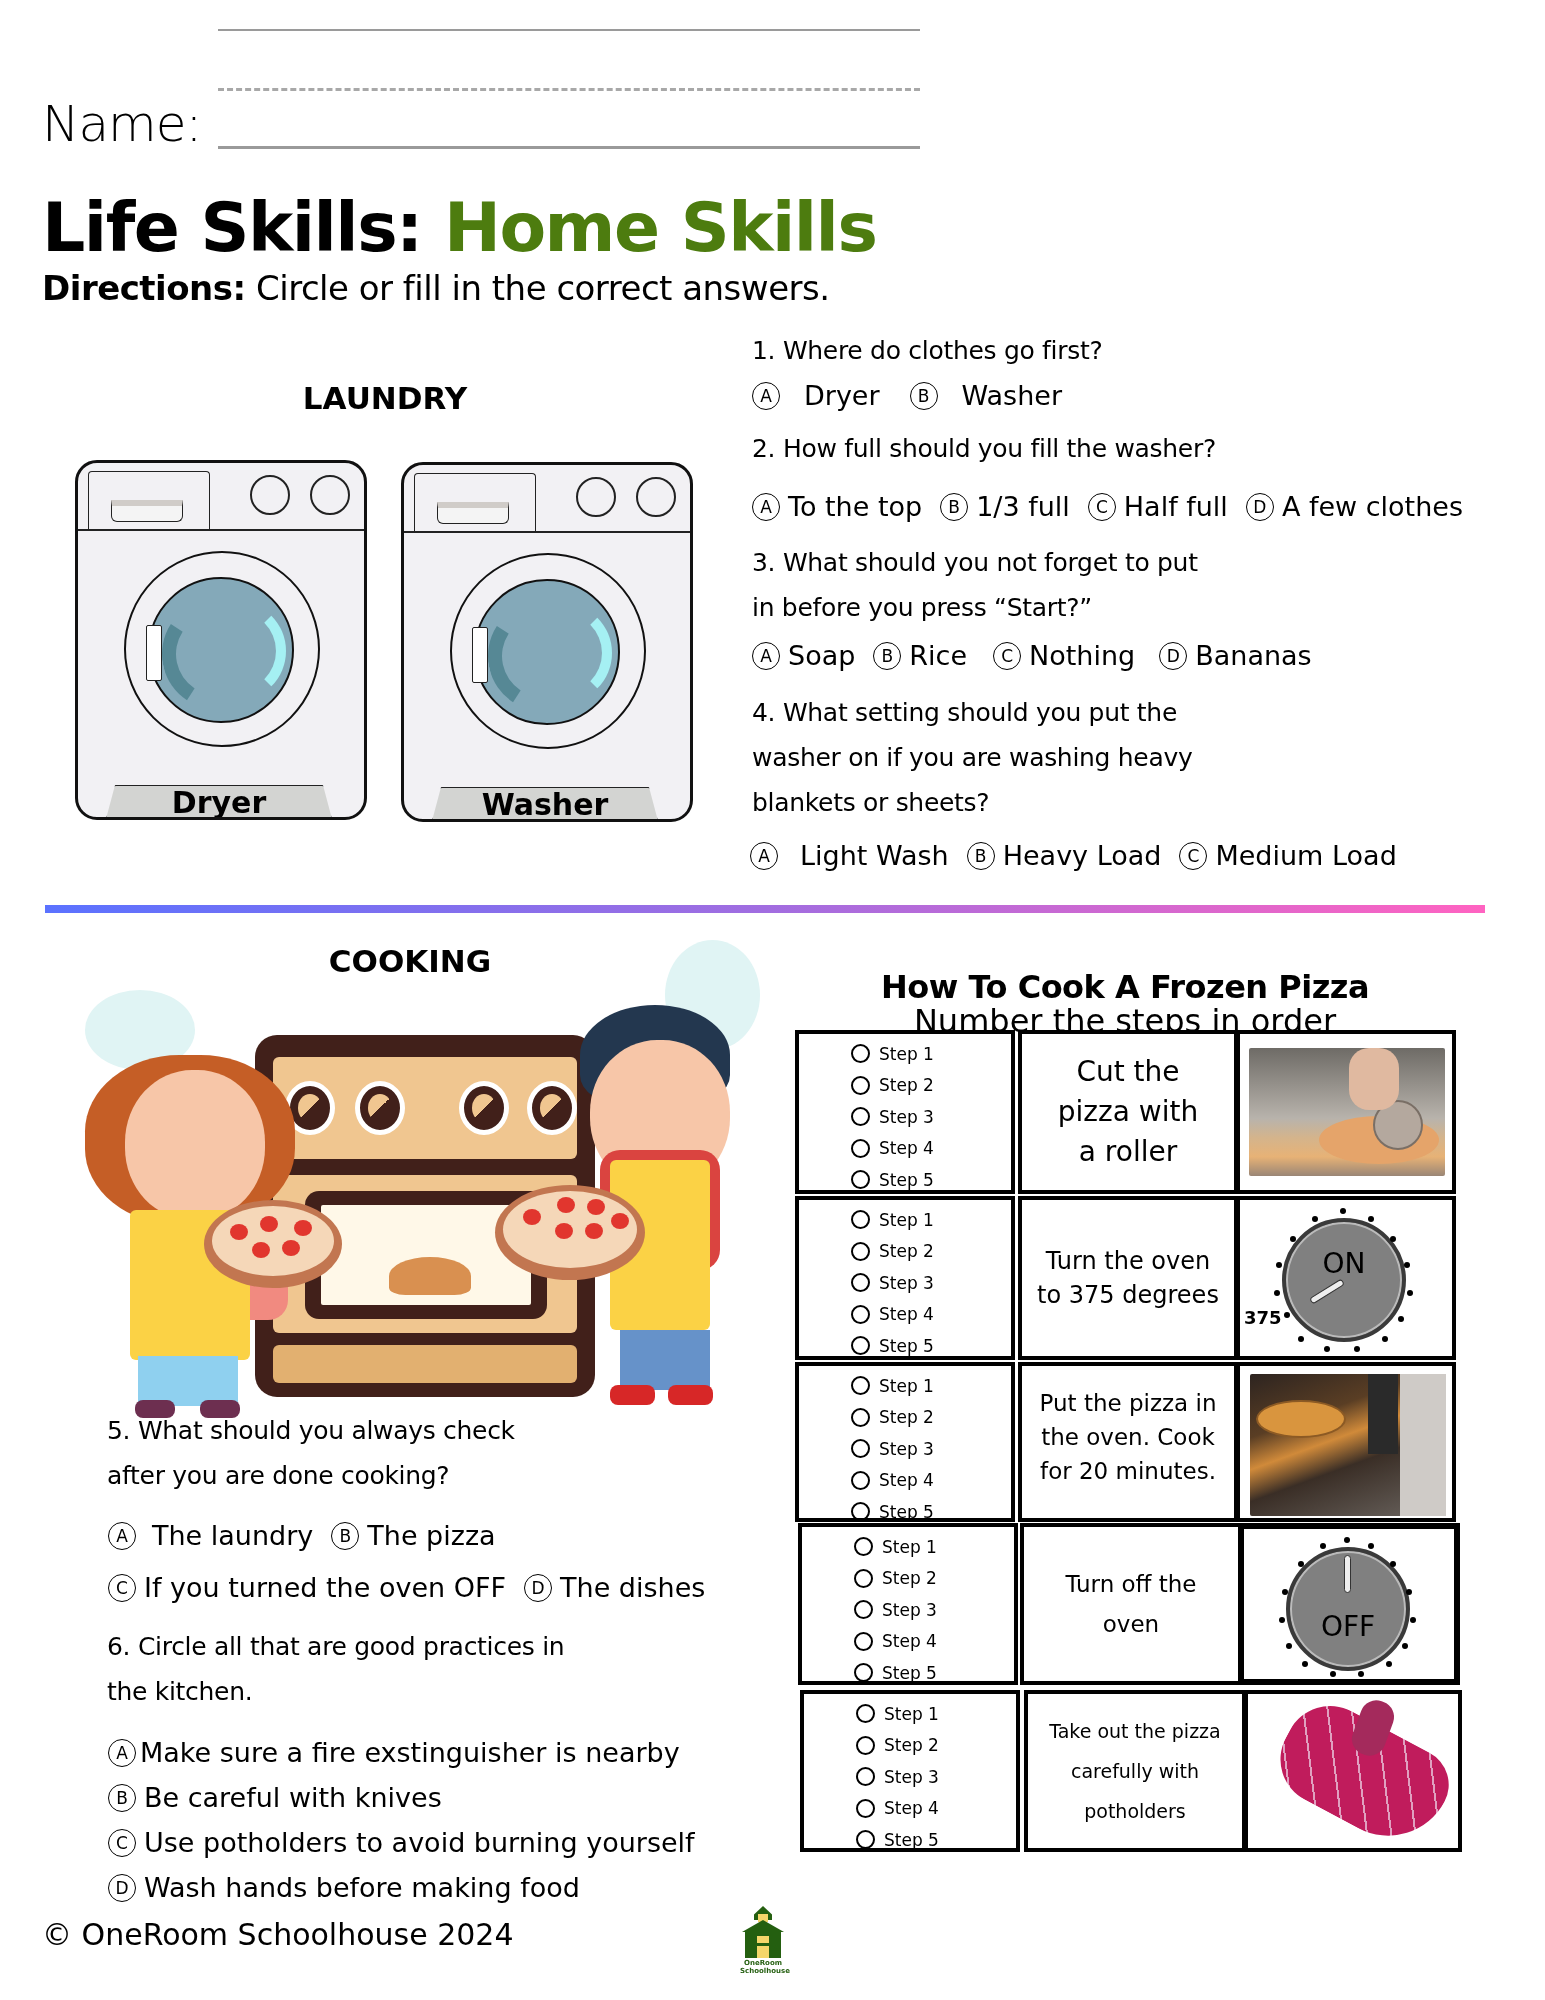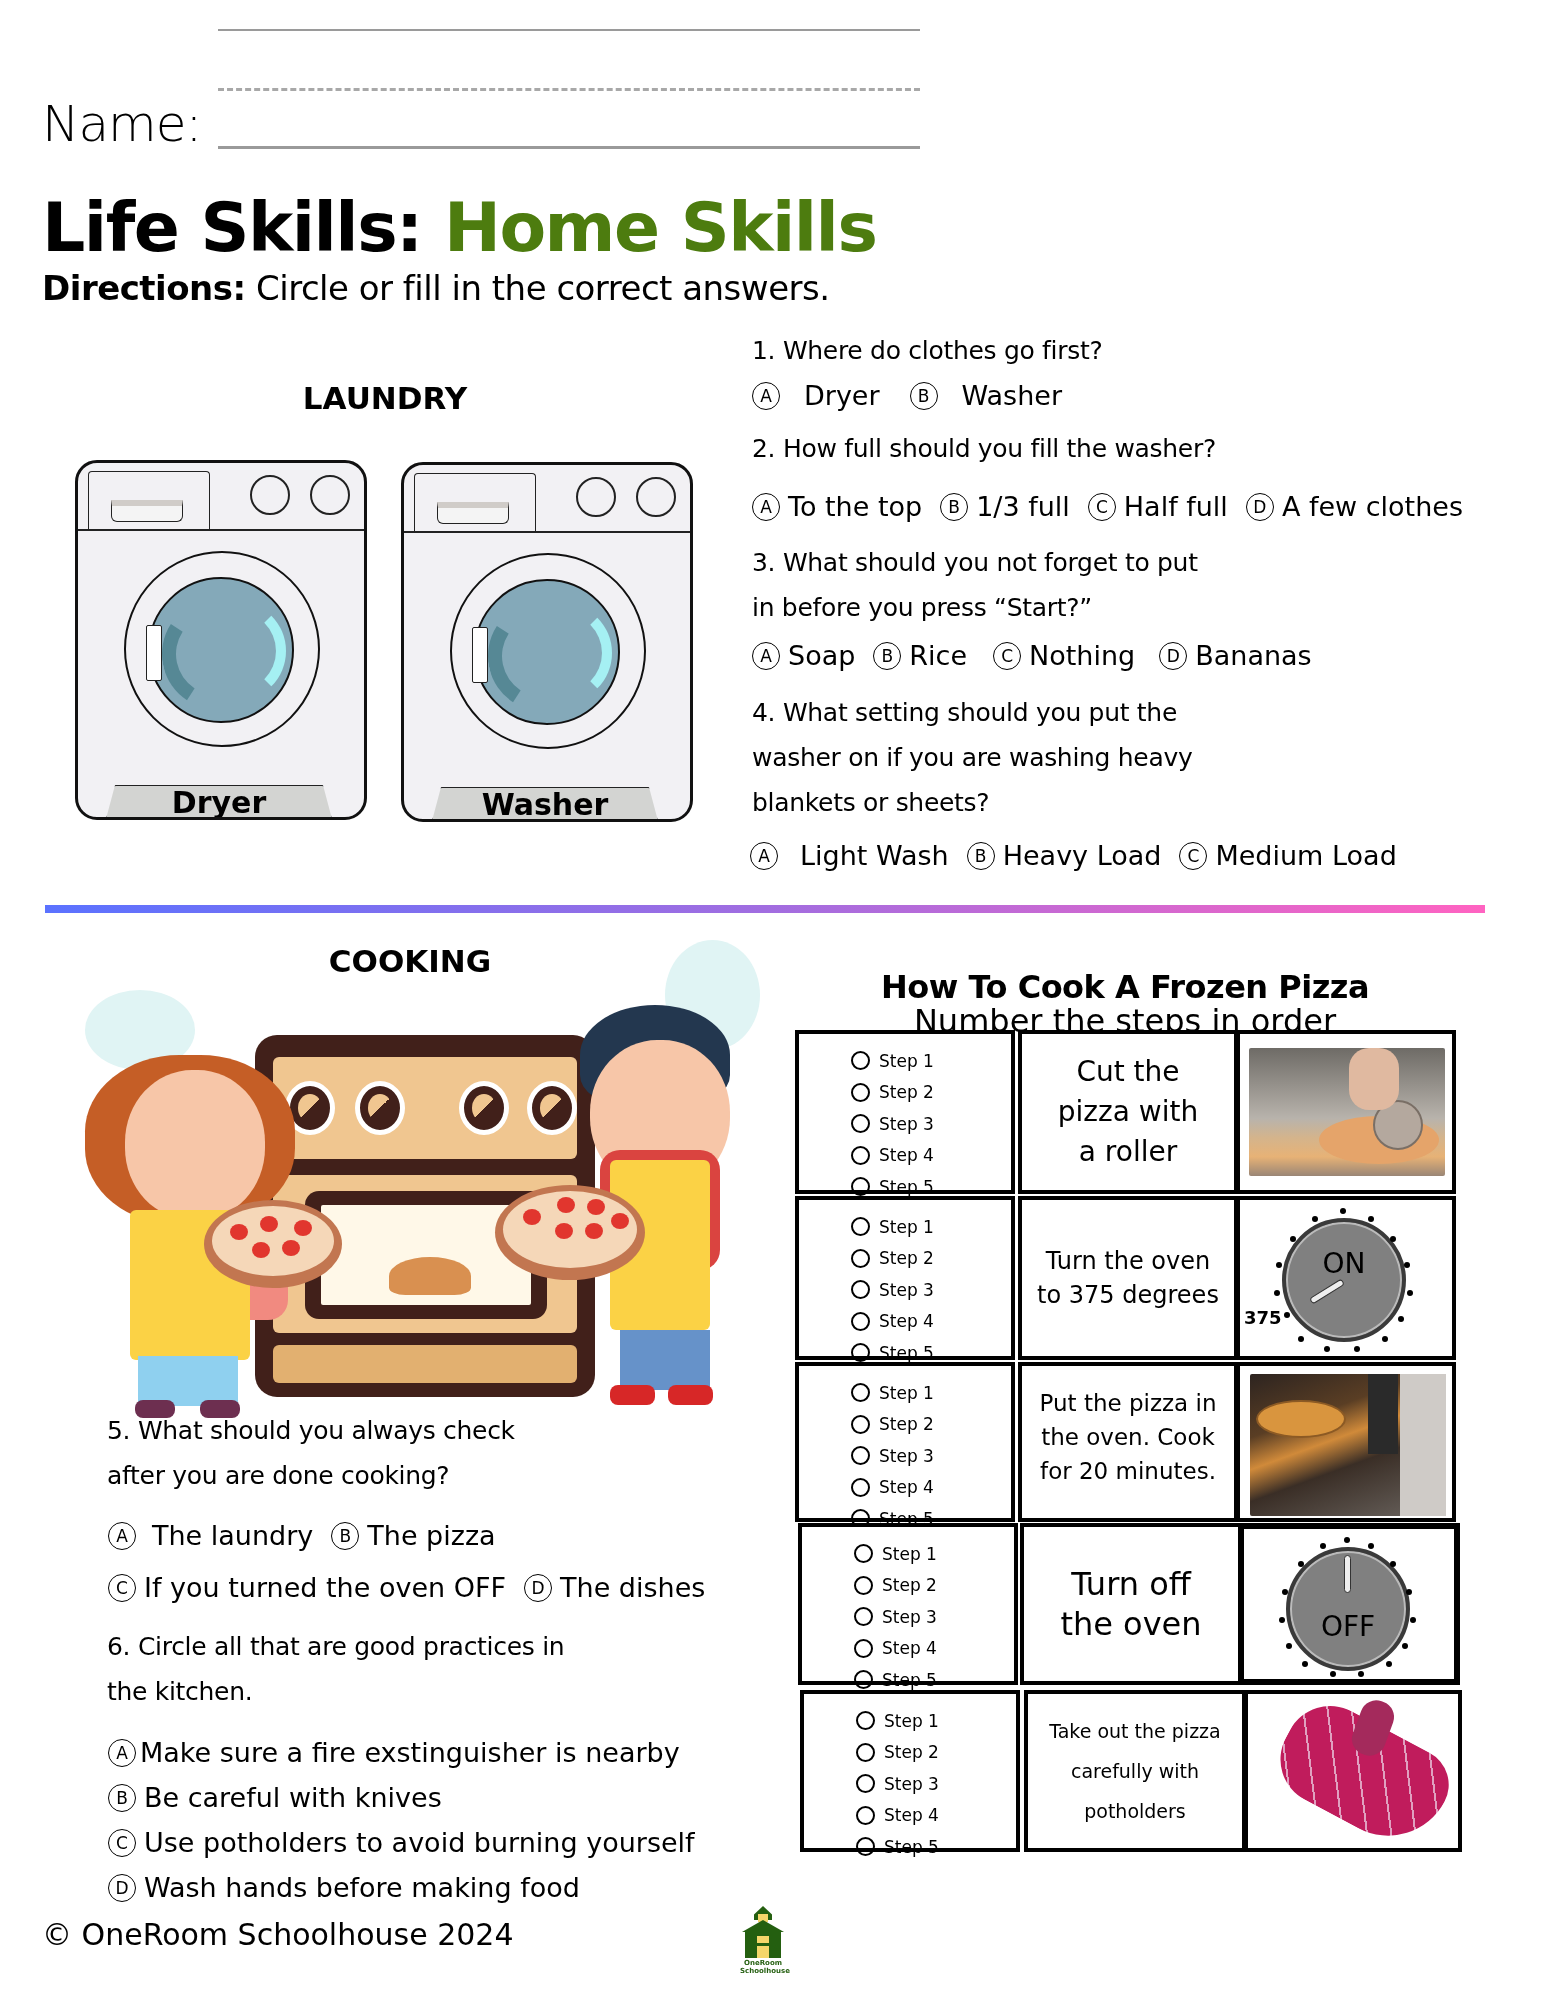--- a/index.html
+++ b/index.html
@@ -55,21 +55,21 @@
   .apron { position: absolute; background: #fbd245; border-radius: 6px; }
   .pizza { position: absolute; background: #c27650; border-radius: 50%; }
   .pizza .top2 { position: absolute; left: 8px; top: 6px; right: 8px; bottom: 12px; background: #f5d7b8; border-radius: 50%; }
   .pep { position: absolute; width: 18px; height: 16px; border-radius: 50%; background: #e1362e; }
 
   
   .steps-title { left: 795px; top: 968px; width: 660px; text-align: center; font-family: "DejaVu Sans", sans-serif; }
   .steps-title .t1 { font-weight: 700; font-size: 32px; letter-spacing: -0.5px; }
   .steps-title .t2 { font-size: 32px; margin-top: -4px; }
   .cell { position: absolute; border: 4px solid #000; background: #fff; }
-  .steplist { padding: 11px 0 0 52px; font-family: "DejaVu Sans", sans-serif; font-size: 17px; }
+  .steplist { padding: 4px 0 0 52px; font-family: "DejaVu Sans", sans-serif; font-size: 17px; }
   .steplist .row { display: flex; align-items: center; height: 31.5px; }
   .steplist .radio { width: 19px; height: 19px; border: 2px solid #000; border-radius: 50%; margin-right: 9px; }
   .desc { display: flex; align-items: center; justify-content: center; text-align: center; font-family: "DejaVu Sans", sans-serif; padding: 4px; }
   .photo { position: absolute; border-radius: 2px; }
   .knobpic { position: absolute; width: 124px; height: 124px; border-radius: 50%; background: #808080; border: 4px solid #3a3a3a; box-shadow: inset 0 0 0 2px #bbb; display: flex; align-items: center; justify-content: center; font-family: "DejaVu Sans", sans-serif; font-size: 28px; }
   .dot { position: absolute; width: 6px; height: 6px; background: #000; border-radius: 50%; }
 
   .copyright { left: 42px; top: 1917px; font-size: 30px; font-family: "DejaVu Sans", sans-serif; }
   .logo { left: 740px; top: 1906px; width: 46px; height: 62px; }
 </style>
@@ -438,21 +438,21 @@
     </div>
   <div class="row">
       <span class="radio"></span>
       <span>Step 4</span>
     </div>
   <div class="row">
       <span class="radio"></span>
       <span>Step 5</span>
     </div>
 </div>
-<div class="cell desc" style="left:1020px; top:1523px; width:222px; height:162px; font-size:32px; line-height:40px; padding:0 28px;">Turn off the oven</div>
+<div class="cell desc" style="left:1020px; top:1523px; width:222px; height:162px; font-size:23px; line-height:40px; padding:0 28px;">Turn off the oven</div>
 <div class="cell" style="left:1238px; top:1523px; width:222px; height:162px; border-width:6px;">
   <div class="knobpic" style="left:42px; top:18px;">
       <span style="margin-top:34px;">OFF</span>
     <div class="abs" style="left:54px; top:4px; width:7px; height:38px; background:#eee; border:1px solid #333; border-radius:4px;"></div>
   </div>
   <div class="dot" style="left:100px; top:8px;"></div>
     <div class="dot" style="left:76px; top:14px;"></div>
     <div class="dot" style="left:124px; top:14px;"></div>
   <div class="dot" style="left:54px; top:32px;"></div>
     <div class="dot" style="left:146px; top:32px;"></div>

